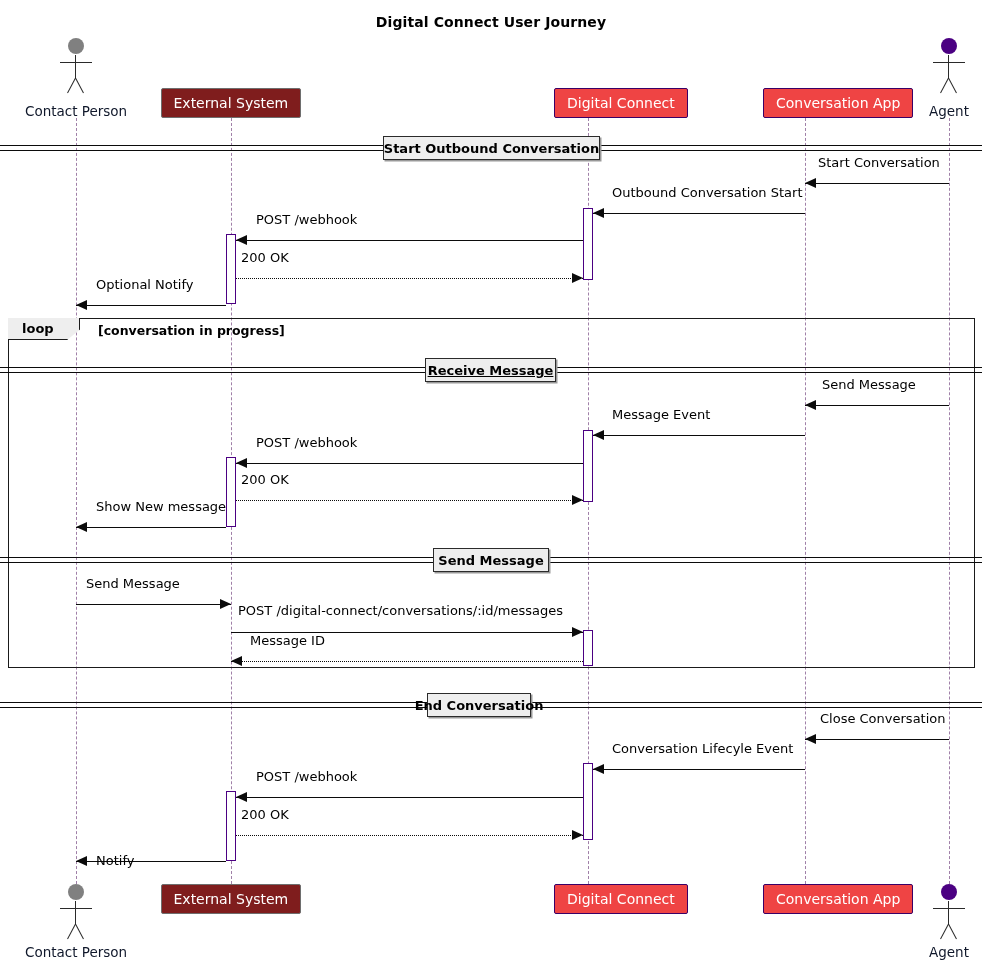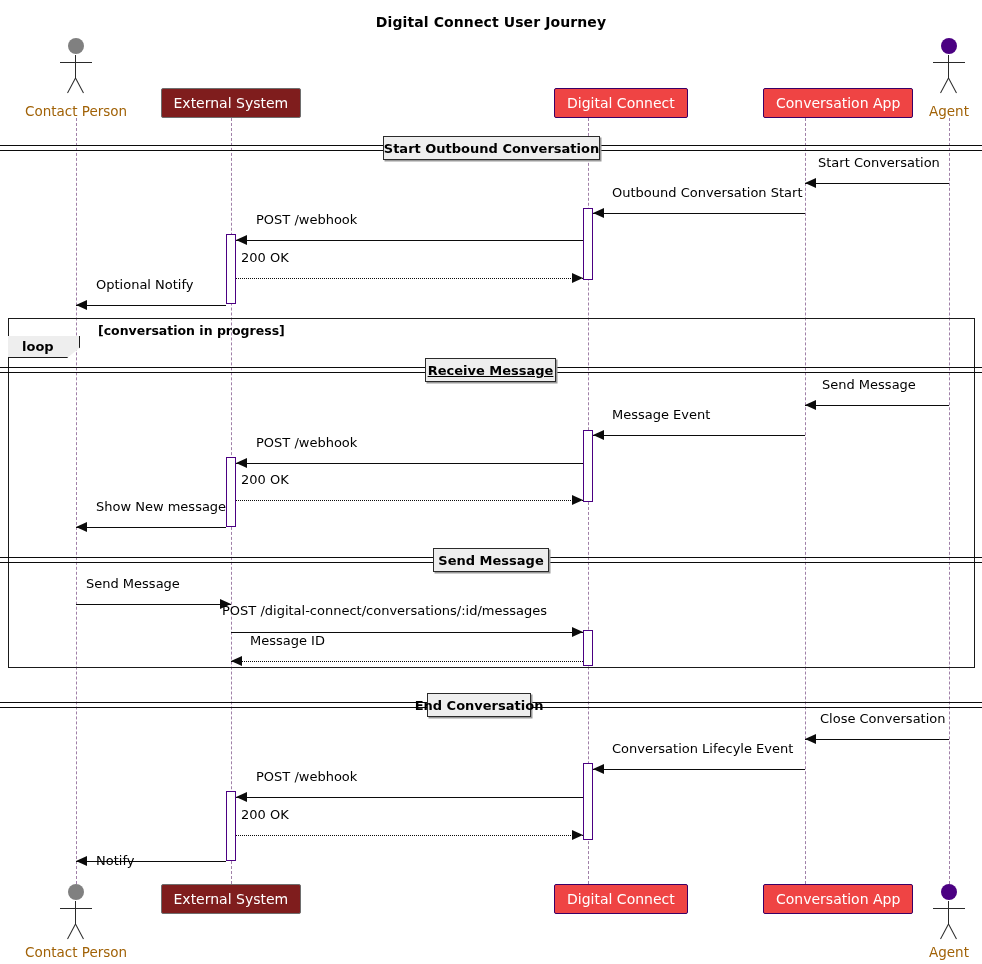--- a/index.html
+++ b/index.html
@@ -64,21 +64,21 @@
     position: absolute; top: 40px; left: 24px;
     width: 1px; height: 17px; background: #2A2A2A;
     transform-origin: top center;
   }
   .actor .leg.l { transform: rotate(28deg); }
   .actor .leg.r { transform: rotate(-28deg); }
   .actor-label {
     position: absolute;
     text-align: center;
     font-size: 13.5px;
-    color: #a16207;
+    color: #0f172a;
     white-space: nowrap;
   }
   
   .activation {
     position: absolute;
     width: 10px;
     background: #FFFFFF;
     border: 1px solid #4B0082;
   }
   
@@ -161,21 +161,21 @@
 
   <div id="lifelines-layer">
       <div class="lifeline" style="left: 76px; top: 118px; height: 766px;"></div>
       <div class="lifeline" style="left: 231px; top: 118px; height: 766px;"></div>
       <div class="lifeline" style="left: 588px; top: 118px; height: 766px;"></div>
       <div class="lifeline" style="left: 805px; top: 118px; height: 766px;"></div>
       <div class="lifeline" style="left: 949px; top: 118px; height: 766px;"></div>
     </div>
   <div id="loop-layer">
       <div class="loop-frame" style="left: 8px; top: 318px; width: 967px; height: 350px;"></div>
-      <div class="loop-tab" style="left: 8px; top: 336px; width: 72px;">loop</div>
+      <div class="loop-tab" style="left: 8px; top: 318px; width: 72px;">loop</div>
       <div class="loop-cond" style="left: 98px; top: 323px;">[conversation in progress]</div>
     </div>
   <div id="dividers-layer">
       <div class="divider-rules" style="top: 145px;"></div>
       <div class="divider-box" style="left: 383px; top: 136px; width: 217px;">Start Outbound Conversation</div>
       <div class="divider-rules" style="top: 367px;"></div>
       <div class="divider-box" style="left: 425px; top: 358px; width: 131px; text-decoration: underline;">Receive Message</div>
       <div class="divider-rules" style="top: 557px;"></div>
       <div class="divider-box" style="left: 433px; top: 548px; width: 116px;">Send Message</div>
       <div class="divider-rules" style="top: 702px;"></div>
@@ -219,21 +219,21 @@
       <div class="arrowhead right" style="top: 495px; left: 572px;"></div>
       <div class="msg-label" style="left: 241px; top: 487px; transform: translateY(-100%);">200 OK</div>
       <div class="msg-line" style="left: 76px; top: 527px; width: 150px;"></div>
       <div class="arrowhead left" style="top: 522px; left: 76px;"></div>
       <div class="msg-label" style="left: 96px; top: 514px; transform: translateY(-100%);">Show New message</div>
       <div class="msg-line" style="left: 76px; top: 604px; width: 155px;"></div>
       <div class="arrowhead right" style="top: 599px; left: 220px;"></div>
       <div class="msg-label" style="left: 86px; top: 591px; transform: translateY(-100%);">Send Message</div>
       <div class="msg-line" style="left: 231px; top: 632px; width: 352px;"></div>
       <div class="arrowhead right" style="top: 627px; left: 572px;"></div>
-      <div class="msg-label" style="left: 222px; top: 618px; transform: translateY(-100%);">POST /digital-connect/conversations/:id/messages</div>
+      <div class="msg-label" style="left: 238px; top: 618px; transform: translateY(-100%);">POST /digital-connect/conversations/:id/messages</div>
       <div class="msg-line dotted" style="left: 231px; top: 661px; width: 352px;"></div>
       <div class="arrowhead left" style="top: 656px; left: 231px;"></div>
       <div class="msg-label" style="left: 250px; top: 648px; transform: translateY(-100%);">Message ID</div>
       <div class="msg-line" style="left: 805px; top: 739px; width: 144px;"></div>
       <div class="arrowhead left" style="top: 734px; left: 805px;"></div>
       <div class="msg-label" style="left: 820px; top: 726px; transform: translateY(-100%);">Close Conversation</div>
       <div class="msg-line" style="left: 593px; top: 769px; width: 212px;"></div>
       <div class="arrowhead left" style="top: 764px; left: 593px;"></div>
       <div class="msg-label" style="left: 612px; top: 756px; transform: translateY(-100%);">Conversation Lifecyle Event</div>
       <div class="msg-line" style="left: 236px; top: 797px; width: 347px;"></div>

